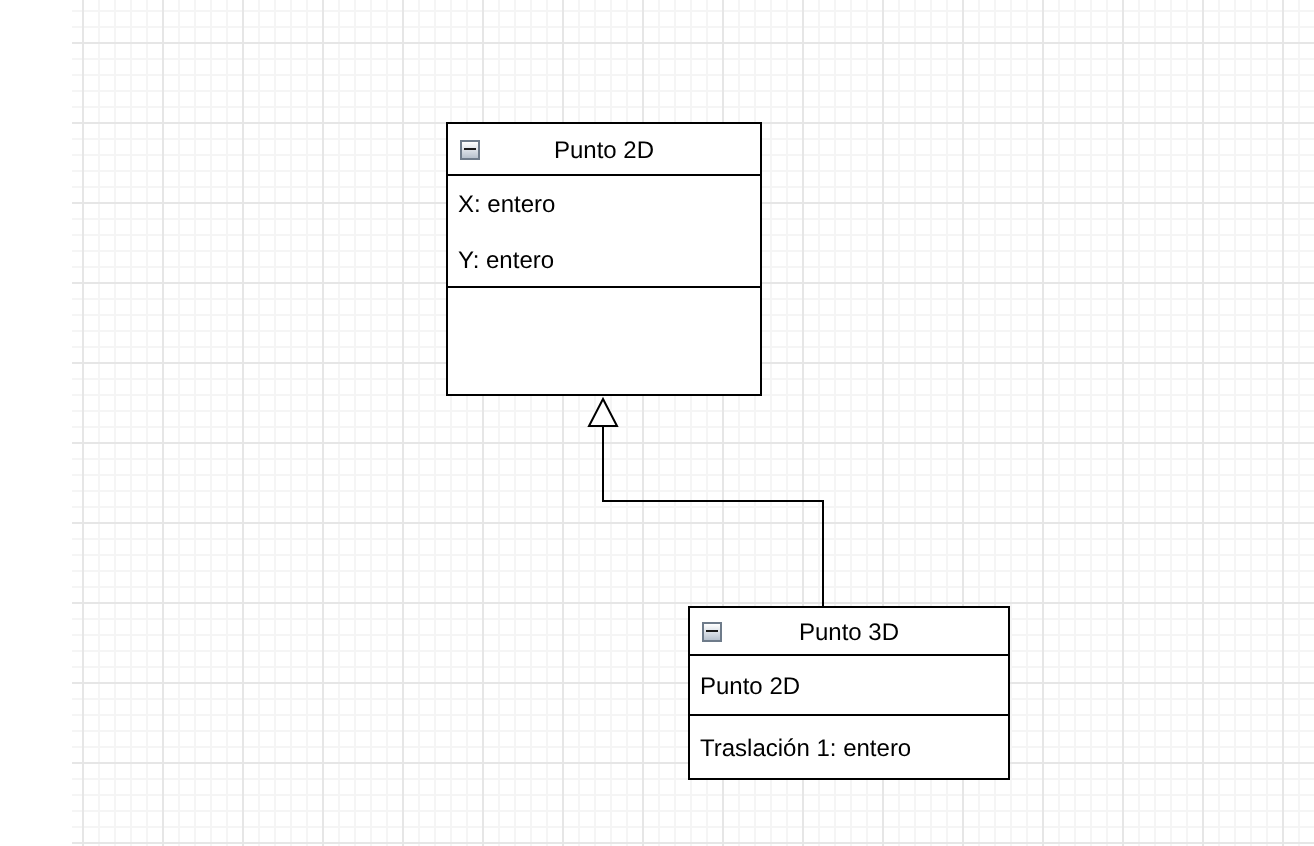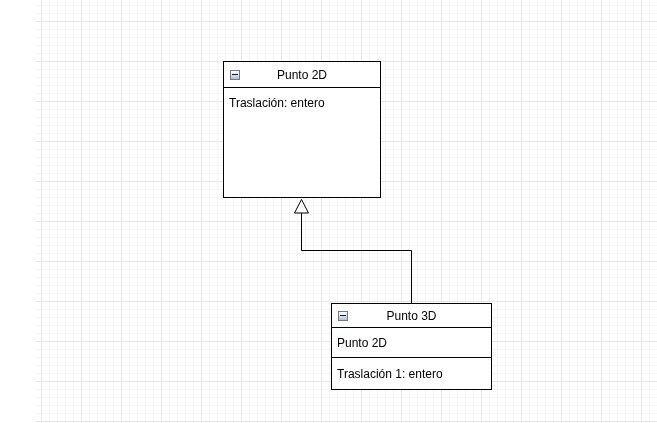--- a/index.html
+++ b/index.html
@@ -29,21 +29,21 @@
   }
 
   .uml-class {
     position: absolute;
     background: #ffffff;
     border: 1px solid #000000;
     color: #000000;
     font-size: 12px;
   }
   #class-punto2d { left: 187px; top: 61px; width: 158px; height: 137px; }
-  #class-punto3d { left: 295px; top: 303px; width: 161px; height: 87px; }
+  #class-punto3d { left: 308px; top: 303px; width: 161px; height: 87px; }
 
   .class-header {
     position: relative;
     display: flex;
     align-items: center;
     justify-content: center;
     border-bottom: 1px solid #000000;
   }
   #class-punto2d .class-header { height: 26px; }
   #class-punto3d .class-header { height: 24px; }
@@ -98,23 +98,26 @@
     <polygon points="265.5,199.5 258.5,213 272.5,213" fill="#ffffff" stroke="#000000" stroke-width="1"></polygon>
   </svg>
 
   <div class="uml-class" id="class-punto2d">
     <div class="class-header">
       <span class="collapse-icon">
         <span class="minus-glyph"></span>
       </span>
       <span class="class-title">Punto 2D</span>
     </div>
-    <div class="class-section methods-section">
+    <div class="class-section attrs-section with-divider">
       <div class="member-row">
-        <span>Traslación: entero</span>
+        <span>X: entero</span>
+      </div>
+      <div class="member-row">
+        <span>Y: entero</span>
       </div>
     </div>
   </div>
 
   <div class="uml-class" id="class-punto3d">
     <div class="class-header">
       <span class="collapse-icon">
         <span class="minus-glyph"></span>
       </span>
       <span class="class-title">Punto 3D</span>

